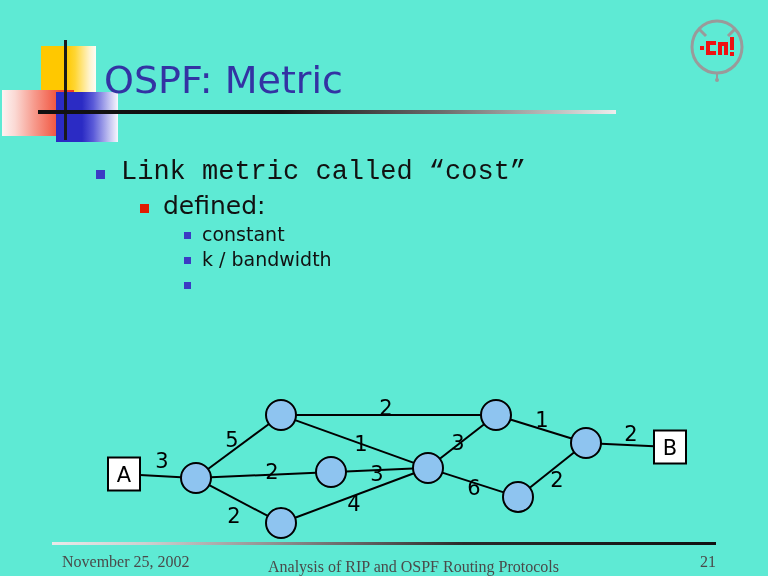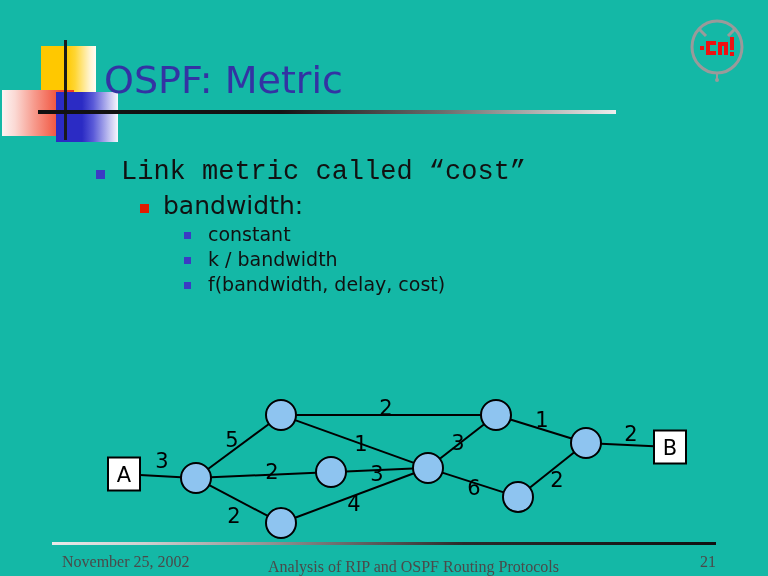--- a/index.html
+++ b/index.html
@@ -4,21 +4,21 @@
 <title>OSPF: Metric</title>
 <style>
   html,body{margin:0;padding:0;}
   body{
     width:768px;height:576px;
     background:#fdfdfd;
     font-family:"Liberation Sans", sans-serif;
     overflow:hidden;
     position:relative;
   }
-  .slide{position:absolute;inset:0;width:768px;height:576px;background:#14b8a6;}
+  .slide{position:absolute;inset:0;width:768px;height:576px;background:#5eead4;}
 
   
   .logo{position:absolute;left:686px;top:18px;width:62px;height:64px;}
   .logo svg{display:block;}
 
   
   .deco{position:absolute;left:26px;top:40px;width:120px;height:100px;}
   .deco .sq-yellow{
     position:absolute;left:15px;top:6px;width:55px;height:48px;
     background:linear-gradient(to right,#FFC800 0%,#FFC800 45%,#FFD633 62%,#FFF3CC 88%,#FFFDF5 100%);
@@ -49,21 +49,21 @@
   .bullet{flex:0 0 auto;display:inline-block;}
 
   .l1{margin-bottom:2px;}
   .l1 .bullet{width:9px;height:9px;background:#3B3BC4;margin-top:14px;margin-right:16px;}
   .l1 .txt{font-size:27px;color:#111;line-height:1.22;font-family:Liberation Mono, monospace;}
 
   .l2{margin-left:44px;margin-bottom:1px;}
   .l2 .bullet{width:9px;height:9px;background:#E01B00;margin-top:13px;margin-right:14px;}
   .l2 .txt{font-size:25px;color:#111;line-height:1.22;font-family:"DejaVu Sans", sans-serif;}
 
-  .l3{margin-left:88px;margin-bottom:0px;gap:6px;}
+  .l3{margin-left:88px;margin-bottom:0px;}
   .l3 .bullet{width:7px;height:7px;background:#3B3BC4;margin-top:10px;margin-right:11px;}
   .l3 .txt{font-size:19px;color:#111;line-height:1.3;font-family:"DejaVu Sans", sans-serif;}
 
   
   .graph{position:absolute;left:0;top:0;width:768px;height:576px;pointer-events:none;}
   .graph svg{display:block;}
 
   
   .footer-rule{
     position:absolute;left:52px;top:542px;height:3px;width:664px;
@@ -117,36 +117,35 @@
   <div class="body">
 
     <div class="li l1">
       <span class="bullet"></span>
       <span class="txt">Link metric called “cost”</span>
     </div>
 
 
     <div class="li l2">
       <span class="bullet"></span>
-      <span class="txt">bandwidth:</span>
+      <span class="txt">defined:</span>
     </div>
 
     <div class="li l3">
       <span class="bullet"></span>
       <span class="txt">constant</span>
     </div>
 
     <div class="li l3">
       <span class="bullet"></span>
       <span class="txt">k / bandwidth</span>
     </div>
 
     <div class="li l3">
       <span class="bullet"></span>
-      <span class="txt">f(bandwidth, delay, cost)</span>
     </div>
 
   </div>
 
   <div class="graph">
     <svg id="graph-svg" width="768" height="576" viewBox="0 0 768 576" aria-hidden="true">
       <g id="g-edges">
           <line x1="140" y1="474.8888888888889" x2="181.0230947019188" y2="477.1679497056622" stroke="#000" stroke-width="2"></line>
           <line x1="208.0508459147494" y1="469.0681965573034" x2="268.9491540852506" y2="423.9318034426966" stroke="#000" stroke-width="2"></line>
           <line x1="210.98520709699312" y1="477.3339907956892" x2="316.0147929030069" y2="472.6660092043108" stroke="#000" stroke-width="2"></line>

